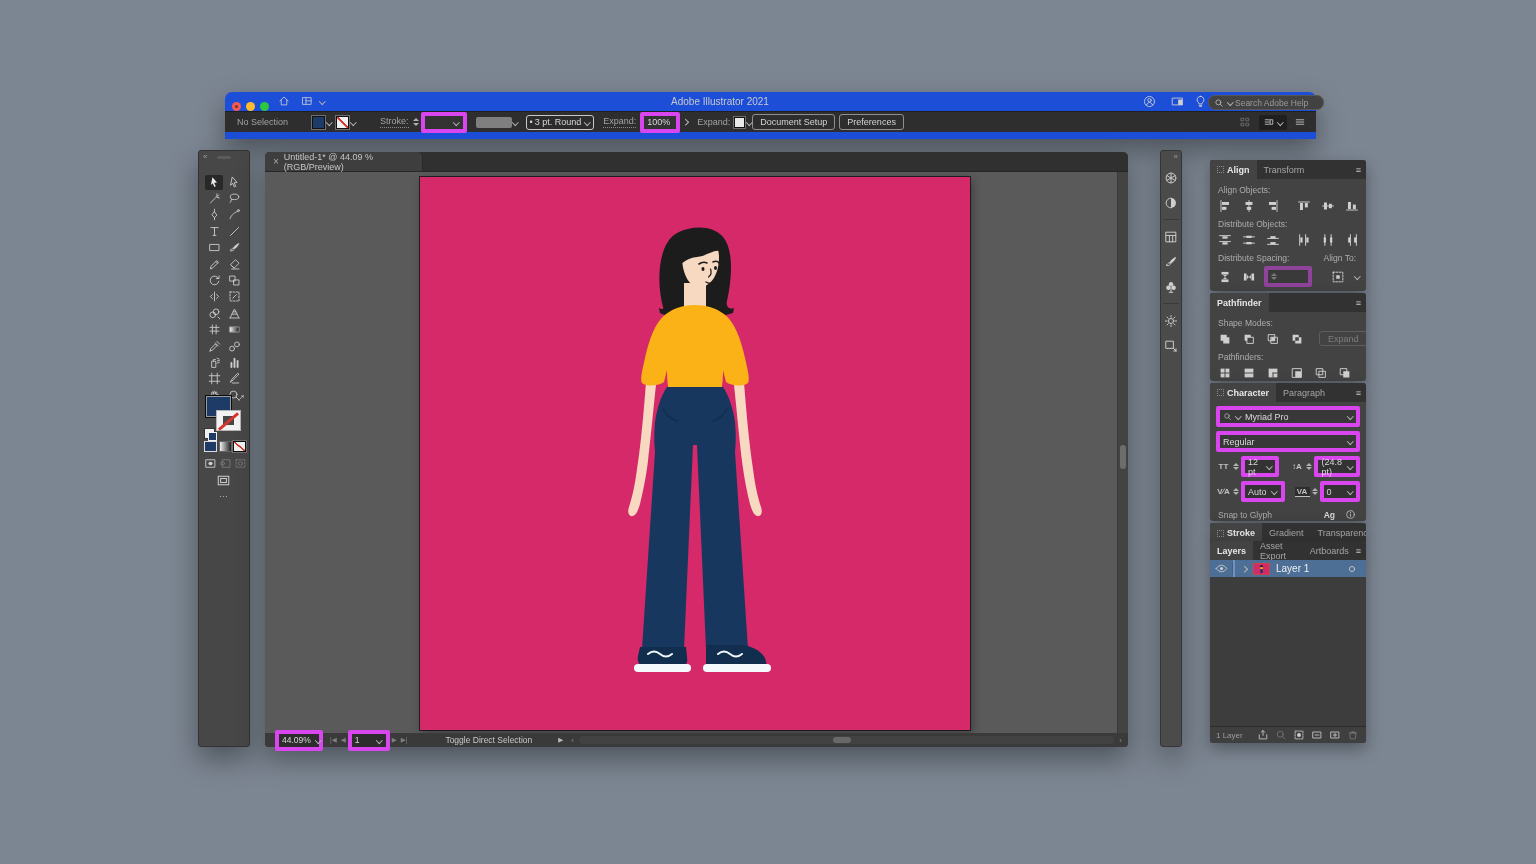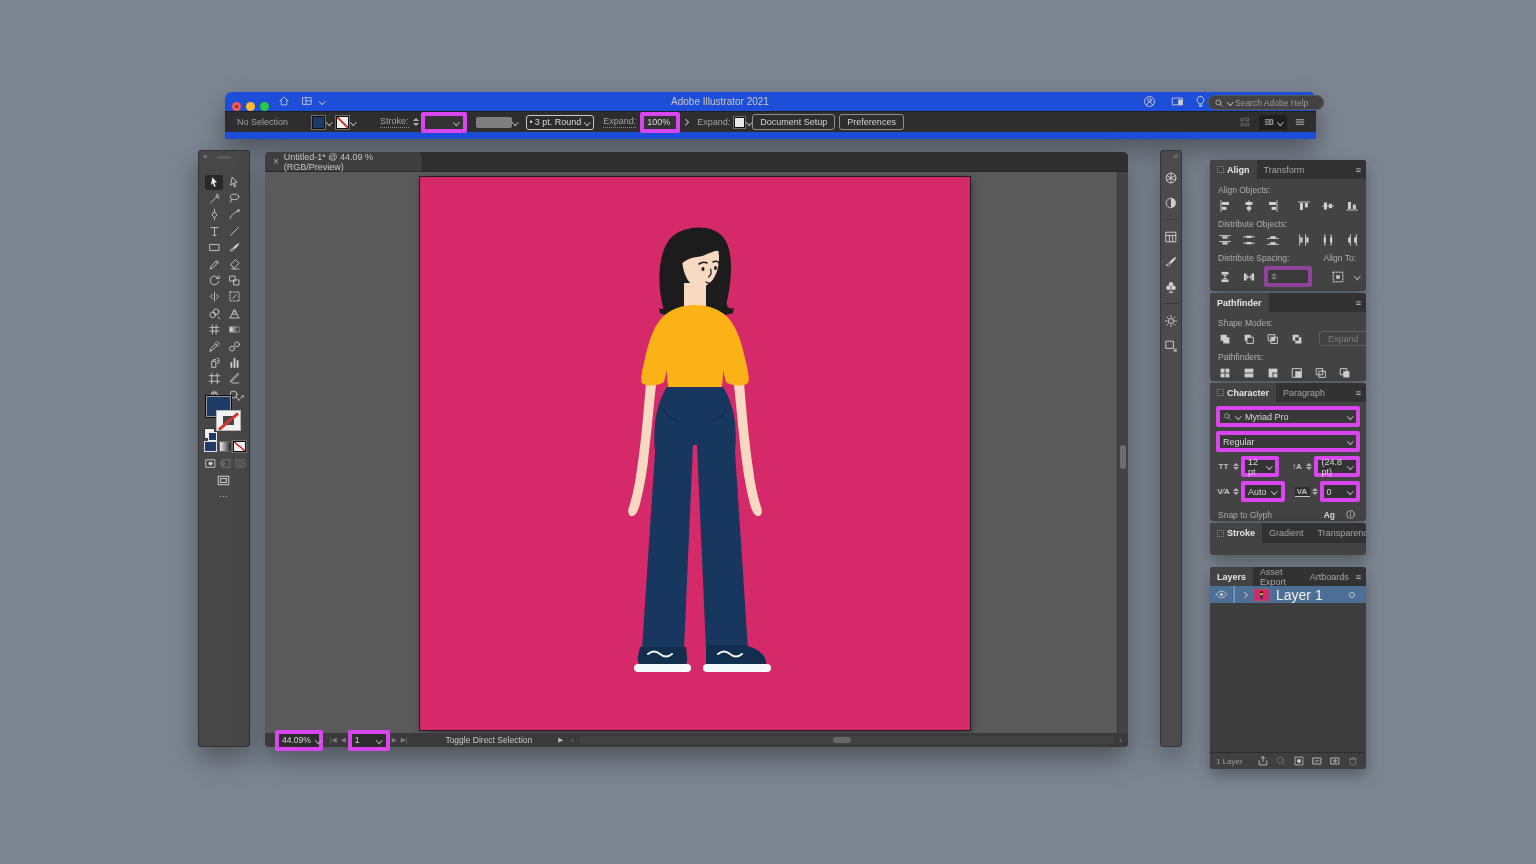--- a/index.html
+++ b/index.html
@@ -97,21 +97,21 @@
   .icon-row{display:flex;align-items:center;margin:3px 6px 0;gap:7px}
   .ib{width:17px;height:15px;display:flex;align-items:center;justify-content:center;border-radius:2px}
   .gap{flex:1}
   .btn-dim{border:1px solid #5e5e5e;color:#7e7e7e;border-radius:3px;height:13px;display:flex;align-items:center;padding:0 8px}
   .crow{display:flex;align-items:center;margin:4px 6px 0;gap:2px}
   .cico{width:15px;text-align:center;color:#c2c2c2;font-size:8px;font-weight:bold;flex:0 0 auto}
   .snap{width:20px;height:16px;background:#3a3a3a;border:1px solid #2b2b2b;display:flex;align-items:center;justify-content:center;
         font-size:9px;font-weight:bold;color:#dcdcdc}
   .snap.s-active{border-color:#d2d2d2}
   .snap.s-disabled{opacity:.45}
-  #layer-row{height:17px;background:#4d6f96;display:flex;align-items:center;color:#f0f0f0;font-size:14px;flex:0 0 auto}
+  #layer-row{height:17px;background:#4d6f96;display:flex;align-items:center;color:#f0f0f0;font-size:10px;flex:0 0 auto}
   #layers-fill{flex:1;background:#3d3d3d}
   #layers-bottom{height:16px;background:#3f3f3f;border-top:1px solid #2d2d2d;display:flex;align-items:center;font-size:8px;color:#9d9d9d;flex:0 0 auto}
   .lact{width:15px;height:13px;margin:0 1.5px;display:flex;align-items:center;justify-content:center}
 </style>
 </head>
 <body>
 
 <div id="desktop">
 
   <div id="chrome" class="win">
@@ -843,37 +843,37 @@
         <span class="snap">Ax</span>
         <span class="snap">Ax</span>
         <span class="snap s-active">Ag</span>
         <span class="snap s-disabled">Ag</span>
         <span class="gap"></span>
         <span class="snap">A╲</span>
         <span class="snap">A│</span>
       </div>
   </div>
 
-  <div class="panel" id="p-strokegrp" style="top:523px;height:32px">
+  <div class="panel" id="p-strokegrp" style="top:523px;height:20px">
     <div class="ptabs" style="height:20px">
       <div class="ptab active">
           <span class="tabgrip"></span>
           <span>Stroke</span>
         </div>
       <div class="ptab">
           <span>Gradient</span>
         </div>
       <div class="ptab">
           <span>Transparency</span>
         </div>
 
     </div>
   </div>
 
-  <div class="panel" id="p-layers" style="top:567px;height:202px">
+  <div class="panel" id="p-layers" style="top:541px;height:202px">
     <div class="ptabs">
       <div class="ptab active">
           <span>Layers</span>
         </div>
       <div class="ptab">
           <span>Asset Export</span>
         </div>
       <div class="ptab">
           <span>Artboards</span>
         </div>

